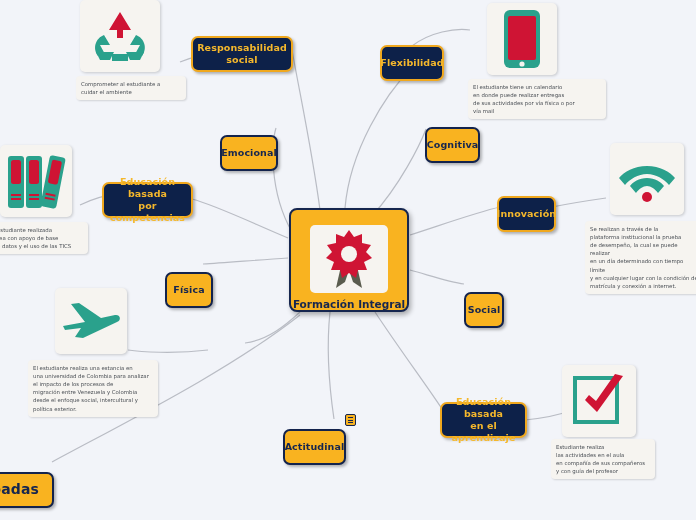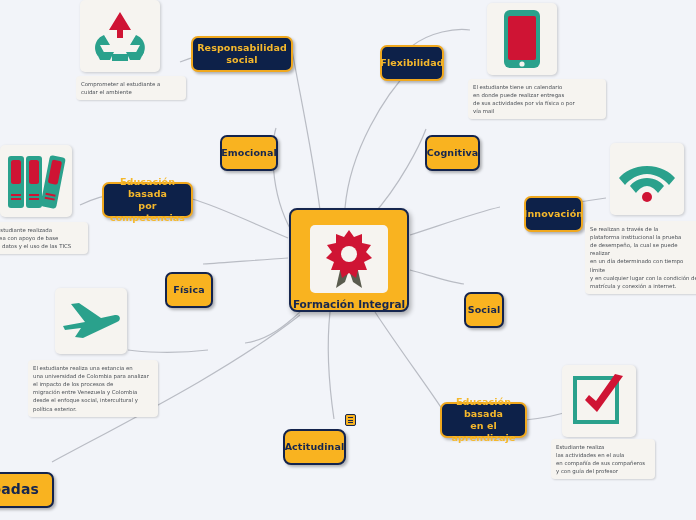--- a/index.html
+++ b/index.html
@@ -243,36 +243,36 @@
     </div>
     <div class="ctitle">Formación Integral</div>
   </div>
 
   <div class="node dark" style="left:191px; top:36px; width:102px; height:22px;">Responsabilidad social</div>
 
   <div class="node dark" style="left:380px; top:45px; width:64px; height:25px;">Flexibilidad</div>
 
   <div class="node amber" style="left:220px; top:117px; width:58px; height:21px;">Emocional</div>
 
-  <div class="node amber" style="left:425px; top:117px; width:55px; height:21px;">Cognitiva</div>
+  <div class="node amber" style="left:425px; top:109px; width:55px; height:21px;">Cognitiva</div>
 
   <div class="node dark" style="left:102px; top:182px; width:91px; height:28px;">Educación basada
 por competencias</div>
 
-  <div class="node dark" style="left:524px; top:196px; width:59px; height:21px;">Innovación</div>
+  <div class="node dark" style="left:497px; top:196px; width:59px; height:21px;">Innovación</div>
 
   <div class="node amber" style="left:165px; top:254px; width:48px; height:20px;">Física</div>
 
   <div class="node amber" style="left:464px; top:274px; width:40px; height:20px;">Social</div>
 
 
   <div class="node dark" style="left:440px; top:402px; width:87px; height:28px;">Educación basada
 en el aprendizaje</div>
 
-  <div class="node amber" style="left:283px; top:411px; width:63px; height:21px;border-radius:8px;">Actitudinal</div>
+  <div class="node amber" style="left:283px; top:411px; width:63px; height:21px;">Actitudinal</div>
 
   <div class="attach-icon" style="left:345px; top:414px;">
     <i></i>
     <i></i>
     <i></i>
   </div>
 
   <div class="node amber" style="left:-24px; top:454px; width:78px; height:28px; font-size:14px;">padas</div>
 
   <div class="note" style="left:76px; top:76px; width:110px;">Comprometer al estudiante a

